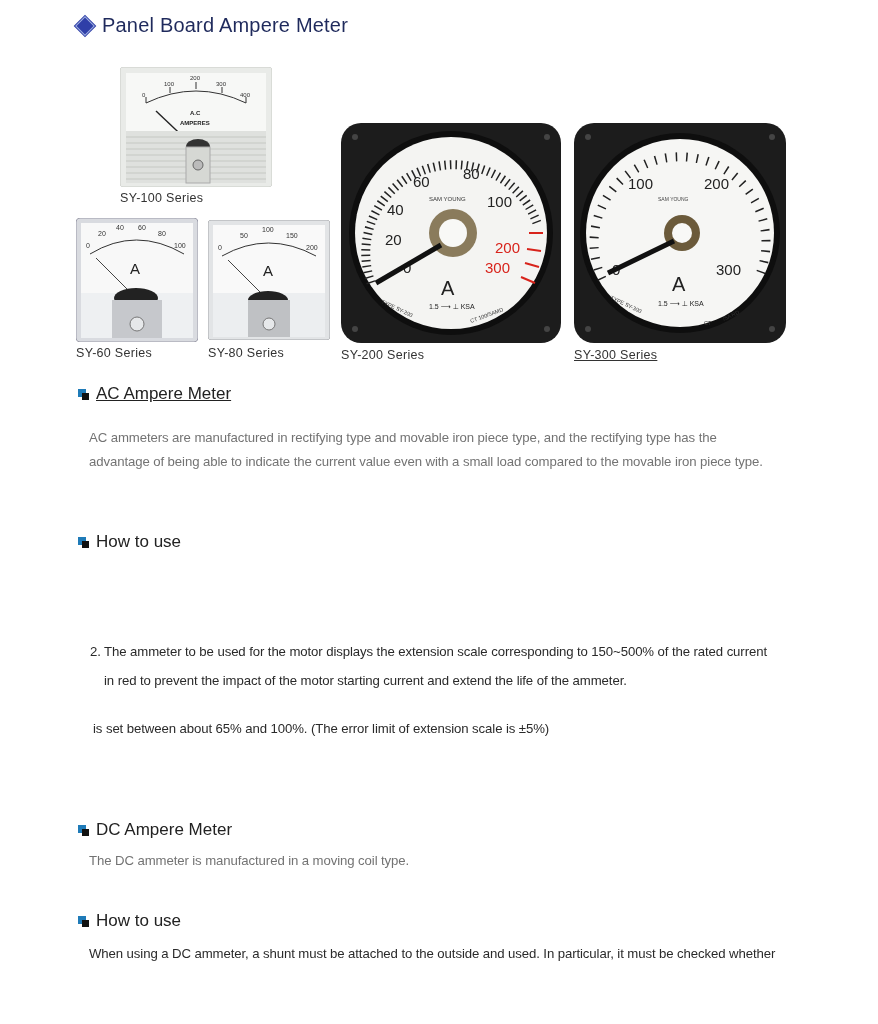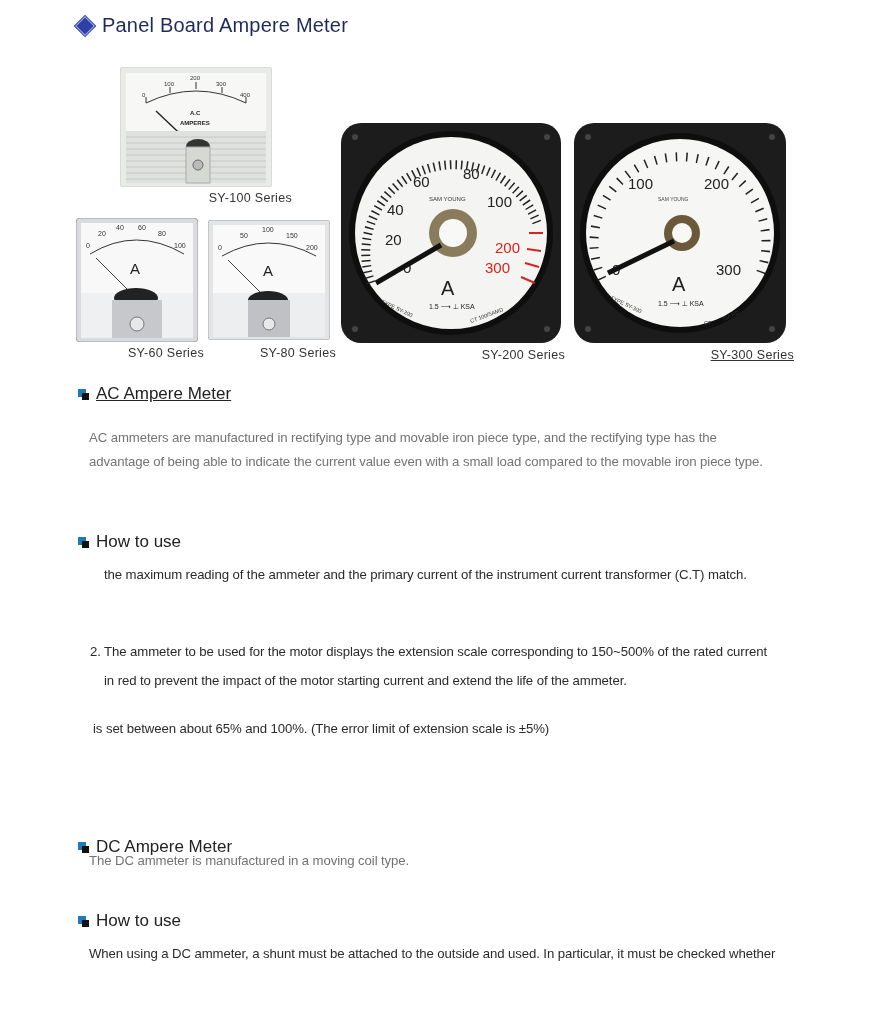--- a/index.html
+++ b/index.html
@@ -1,20 +1,20 @@
 <!DOCTYPE html>
 <html><head>
 <meta charset="utf-8">
 <style>
   html, body { margin:0; padding:0; background:#ffffff; }
   body { width:878px; height:1024px; position:relative; overflow:hidden; font-family:"Liberation Sans", sans-serif; color:#222; }
   .abs { position:absolute; }
   .title { left:78px; top:14px; font-size:20px; color:#1f2a5c; display:flex; align-items:center; gap:10px; letter-spacing:0.2px; }
   .diamond { width:12px; height:12px; background:#2f3fa8; transform:rotate(45deg); border:1.5px solid #9fb0e0; box-shadow:0 0 0 1px #2f3fa8; }
-  .caption { font-size:12.5px; color:#333; text-align:right; letter-spacing:0.3px; }
+  .caption { font-size:12.5px; color:#333; text-align:left; letter-spacing:0.3px; }
   .meter-photo { border-radius:3px; }
   .sec-head { font-size:17px; color:#222; display:flex; align-items:center; gap:7px; }
   .sq { width:11px; height:11px; position:relative; }
   .sq::before { content:""; position:absolute; left:0; top:0; width:8px; height:8px; background:#1f7bb8; }
   .sq::after { content:""; position:absolute; left:4px; top:4px; width:7px; height:7px; background:#111; }
   .para { font-size:13.2px; color:#737373; line-height:24px; letter-spacing:-0.1px; }
   .item { font-size:13.2px; color:#2a2a2a; line-height:29px; letter-spacing:-0.1px; }
 </style>
 </head>
 <body>
@@ -173,31 +173,30 @@
 <div class="abs para" style="left:89px; top:426px;">
   <div>AC ammeters are manufactured in rectifying type and movable iron piece type, and the rectifying type has the</div>
   <div>advantage of being able to indicate the current value even with a small load compared to the movable iron piece type.</div>
 </div>
 
 <div class="abs sec-head" style="left:78px; top:532px;">
   <span class="sq"></span>
   <span>How to use</span>
 </div>
 <div class="abs item" style="left:90px; top:560px;">
-  <div style="padding-left:14px;">the maximum reading of the ammeter and the primary current of the instrument current transformer (C.T) match.</div>
 </div>
 <div class="abs item" style="left:90px; top:637px;">
   <div>2. The ammeter to be used for the motor displays the extension scale corresponding to 150~500% of the rated current</div>
   <div style="padding-left:14px;">in red to prevent the impact of the motor starting current and extend the life of the ammeter.</div>
 </div>
 <div class="abs item" style="left:90px; top:714px;">
   <div style="padding-left:3px;">is set between about 65% and 100%. (The error limit of extension scale is ±5%)</div>
 </div>
 
-<div class="abs sec-head" style="left:78px; top:820px;margin-top:17px;">
+<div class="abs sec-head" style="left:78px; top:820px;">
   <span class="sq"></span>
   <span>DC Ampere Meter</span>
 </div>
 <div class="abs para" style="left:89px; top:849px;">
   <div>The DC ammeter is manufactured in a moving coil type.</div>
 </div>
 
 <div class="abs sec-head" style="left:78px; top:911px;">
   <span class="sq"></span>
   <span>How to use</span>

